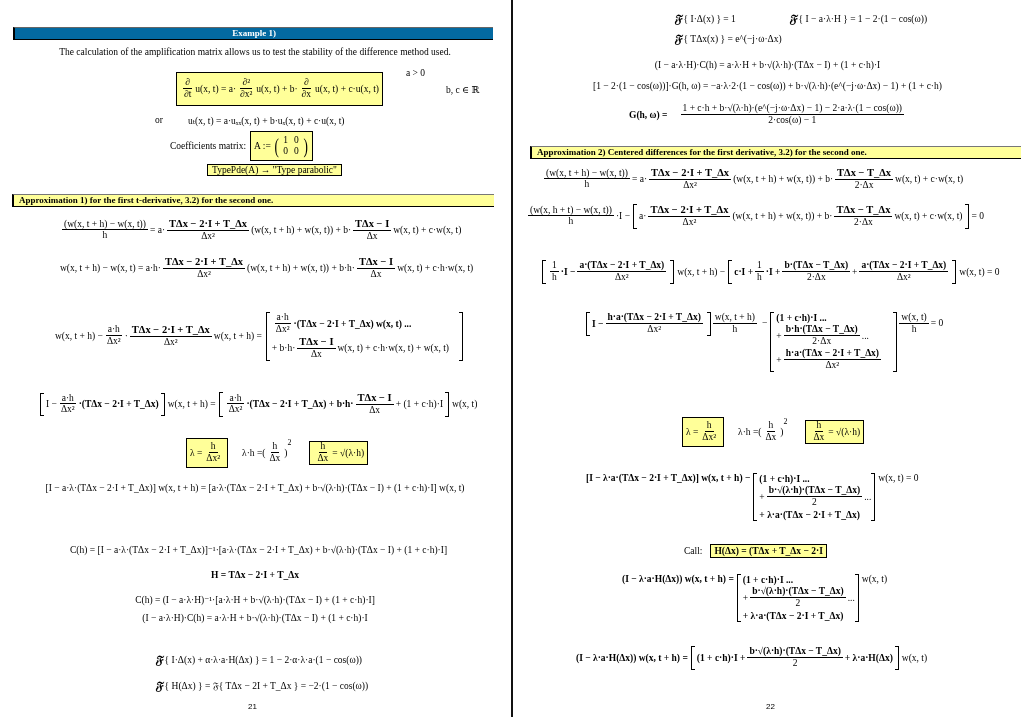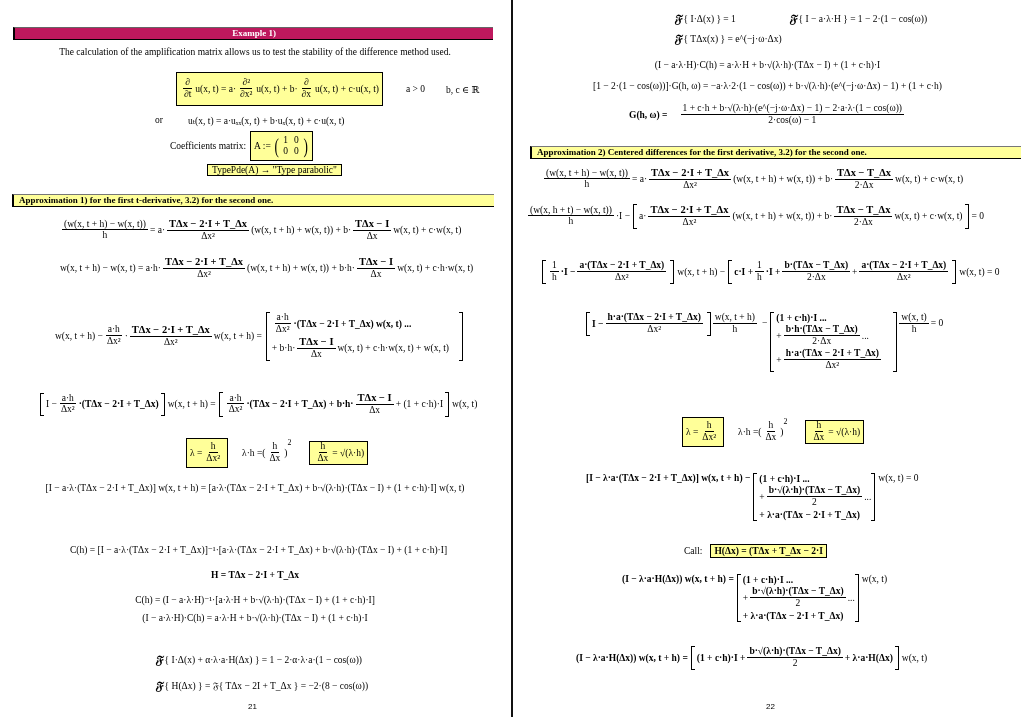--- a/index.html
+++ b/index.html
@@ -6,21 +6,21 @@
   html, body { width: 1021px; height: 717px; background: #ffffff; overflow: hidden; }
   body { position: relative; font-family: "Liberation Serif", "DejaVu Serif", serif; color: #000; font-size: 9.5px; }
   .page { position: absolute; top: 0; height: 717px; }
   #page-left { left: 0; width: 510px; }
   #page-right { left: 514px; width: 507px; }
   .divider { position: absolute; left: 511px; top: 0; width: 2px; height: 717px; background: #111; }
 
   .line { position: absolute; white-space: nowrap; display: flex; align-items: center; }
   .center { left: 0; right: 0; justify-content: center; }
 
-  .hdr-gray { position: absolute; left: 13px; top: 27px; width: 480px; height: 13px; background: #be185d;
+  .hdr-gray { position: absolute; left: 13px; top: 27px; width: 480px; height: 13px; background: #0369a1;
     border-left: 2px solid #000; border-top: 1px solid #666; border-bottom: 1px solid #000;
     color: #fff; font-weight: bold; font-size: 9px; text-align: center; line-height: 11px; }
   .hdr-yellow { position: absolute; height: 13px; background: #ffff99; border-left: 2px solid #000;
     border-top: 1px solid #777; border-bottom: 1px solid #000; font-weight: bold; font-size: 9px;
     line-height: 11px; padding-left: 5px; }
 
   .box { background: #ffff99; border: 1px solid #000; padding: 1px 3px; display: inline-flex; align-items: center; }
   .frac { display: inline-flex; flex-direction: column; align-items: center; vertical-align: middle; margin: 0 2px; }
   .frac .num { border-bottom: 1px solid #000; padding: 0 2px; line-height: 1.15; text-align: center; }
   .frac .den { padding: 0 2px; line-height: 1.25; text-align: center; }
@@ -59,21 +59,21 @@
           <span class="den">∂x²</span>
         </span>
       <span>u(x, t) + b·</span>
       <span class="frac">
           <span class="num">∂</span>
           <span class="den">∂x</span>
         </span>
       <span>u(x, t) + c·u(x, t)</span>
     </span>
   </div>
-  <div class="line" style="top:84px; left:406px;">a &gt; 0</div>
+  <div class="line" style="top:68px; left:406px;">a &gt; 0</div>
   <div class="line" style="top:84px; left:446px;">b, c ∈ ℝ</div>
 
   <div class="line" style="top:115px; left:155px;">or</div>
   <div class="line" style="top:115px; left:188px;">uₜ(x, t) = a·uₓₓ(x, t) + b·uₓ(x, t) + c·u(x, t)</div>
 
   <div class="line" style="top:131px; left:170px;">
     <span style="margin-right:4px;">Coefficients matrix:</span>
     <span class="box" style="height:30px;">
       <span style="margin-right:2px;">A :=</span>
       <span class="matrix">
@@ -231,21 +231,21 @@
   <div class="line center b" style="top:570px;">H = TΔx − 2·I + T_Δx</div>
   <div class="line center" style="top:594px;">C(h) = (I − a·λ·H)⁻¹·[a·λ·H + b·√(λ·h)·(TΔx − I) + (1 + c·h)·I]</div>
   <div class="line center" style="top:613px;">(I − a·λ·H)·C(h) = a·λ·H + b·√(λ·h)·(TΔx − I) + (1 + c·h)·I</div>
 
   <div class="line" style="top:653px; left:155px;">
     <span class="fourier">𝔉</span>
     <span>{ I·Δ(x) + α·λ·a·H(Δx) } = 1 − 2·α·λ·a·(1 − cos(ω))</span>
   </div>
   <div class="line" style="top:679px; left:155px;">
     <span class="fourier">𝔉</span>
-    <span>{ H(Δx) } = 𝔉{ TΔx − 2I + T_Δx } = −2·(8 − cos(ω))</span>
+    <span>{ H(Δx) } = 𝔉{ TΔx − 2I + T_Δx } = −2·(1 − cos(ω))</span>
   </div>
 
   <div class="pagenum" style="left:248px; top:702px;">21</div>
 </div>
 
 <div class="divider"></div>
 
 <div id="page-right" class="page">
   <div class="line" style="top:12px; left:160px;">
     <span class="fourier">𝔉</span>

